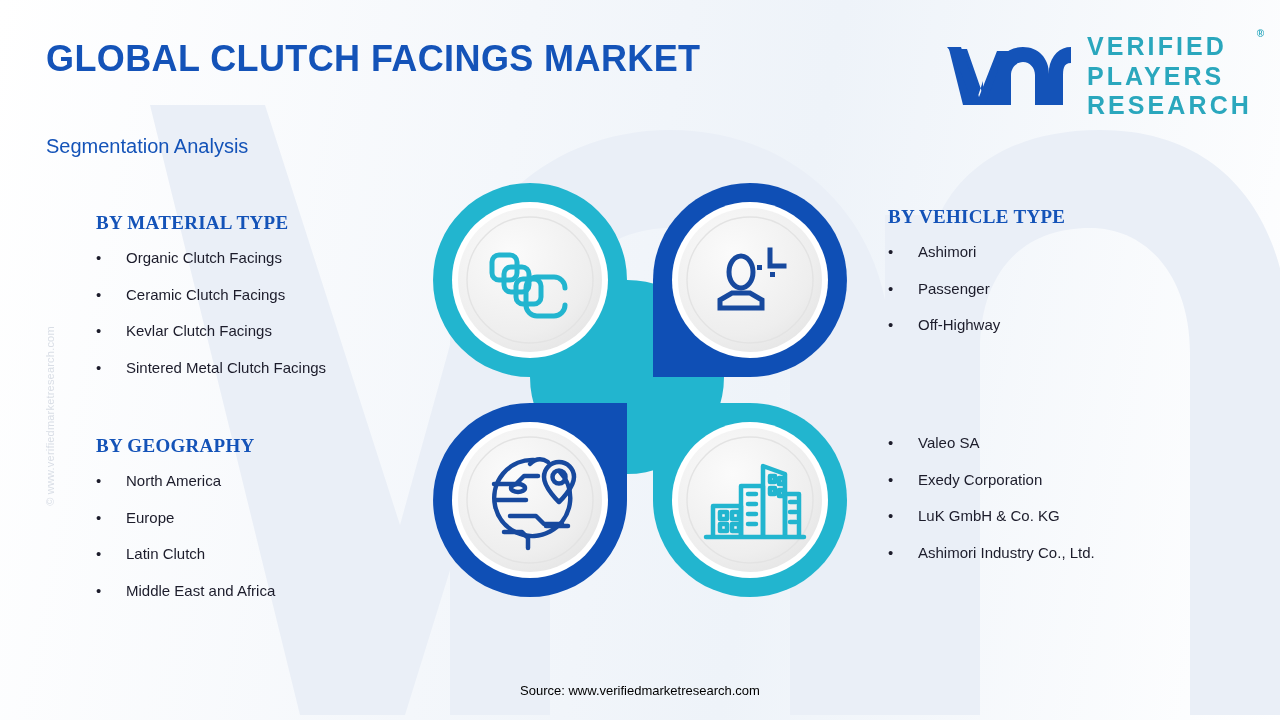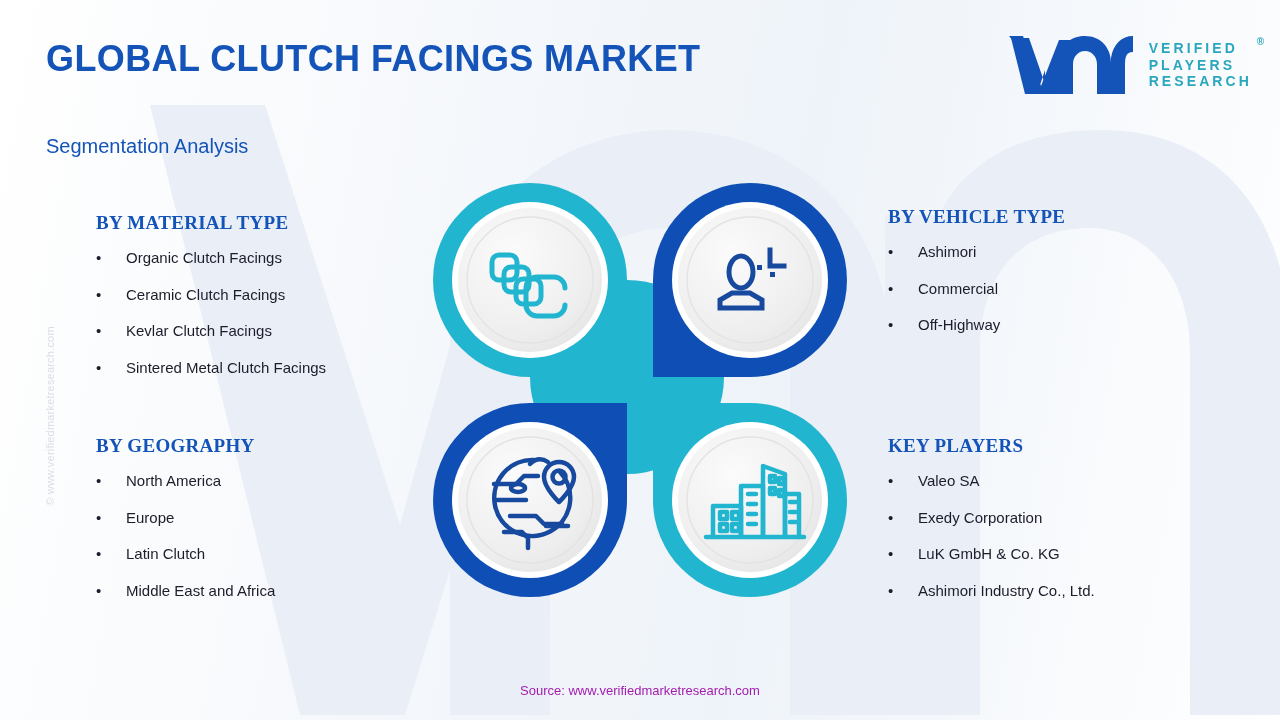--- a/index.html
+++ b/index.html
@@ -69,21 +69,21 @@
     gap: 16px;
   }
   .logo-mark { display: block; }
   .logo-text {
     display: flex;
     flex-direction: column;
     line-height: 1.18;
     position: relative;
   }
   .logo-text span {
-    font-size: 14px;
+    font-size: 25px;
     font-weight: bold;
     letter-spacing: 3.1px;
     color: #2aa7bd;
   }
   .logo-reg {
     position: absolute;
     right: -12px;
     top: -4px;
     font-size: 10px !important;
     letter-spacing: 0 !important;
@@ -166,21 +166,21 @@
   }
 
   
   .footer {
     position: absolute;
     left: 0;
     bottom: 22px;
     width: 1280px;
     text-align: center;
     font-size: 13px;
-    color: #a21caf;
+    color: #000000;
     z-index: 6;
   }
 </style>
 </head>
 <body>
 
 <div class="slide">
 
   <div class="bg-tint"></div>
 
@@ -263,31 +263,30 @@
 
   <div class="segment" id="seg-vehicle">
     <div class="seg-title">BY VEHICLE TYPE</div>
     <ul class="seg-list">
       <li class="seg-item">
         <span class="seg-bullet">•</span>
         <span class="seg-label">Ashimori</span>
       </li>
       <li class="seg-item">
         <span class="seg-bullet">•</span>
-        <span class="seg-label">Commercial</span>
+        <span class="seg-label">Passenger</span>
       </li>
       <li class="seg-item">
         <span class="seg-bullet">•</span>
         <span class="seg-label">Off-Highway</span>
       </li>
     </ul>
   </div>
 
   <div class="segment" id="seg-players">
-    <div class="seg-title">KEY PLAYERS</div>
     <ul class="seg-list">
       <li class="seg-item">
         <span class="seg-bullet">•</span>
         <span class="seg-label">Valeo SA</span>
       </li>
       <li class="seg-item">
         <span class="seg-bullet">•</span>
         <span class="seg-label">Exedy Corporation</span>
       </li>
       <li class="seg-item">

